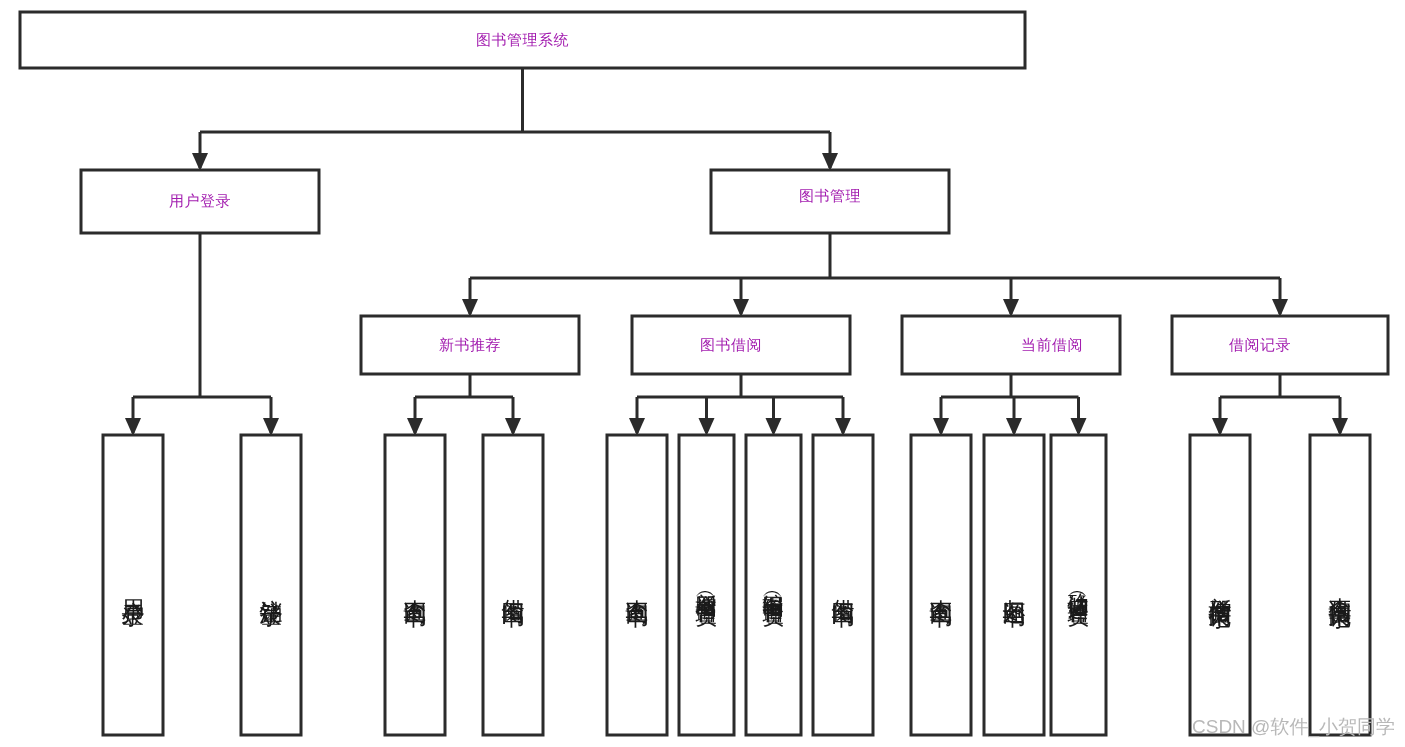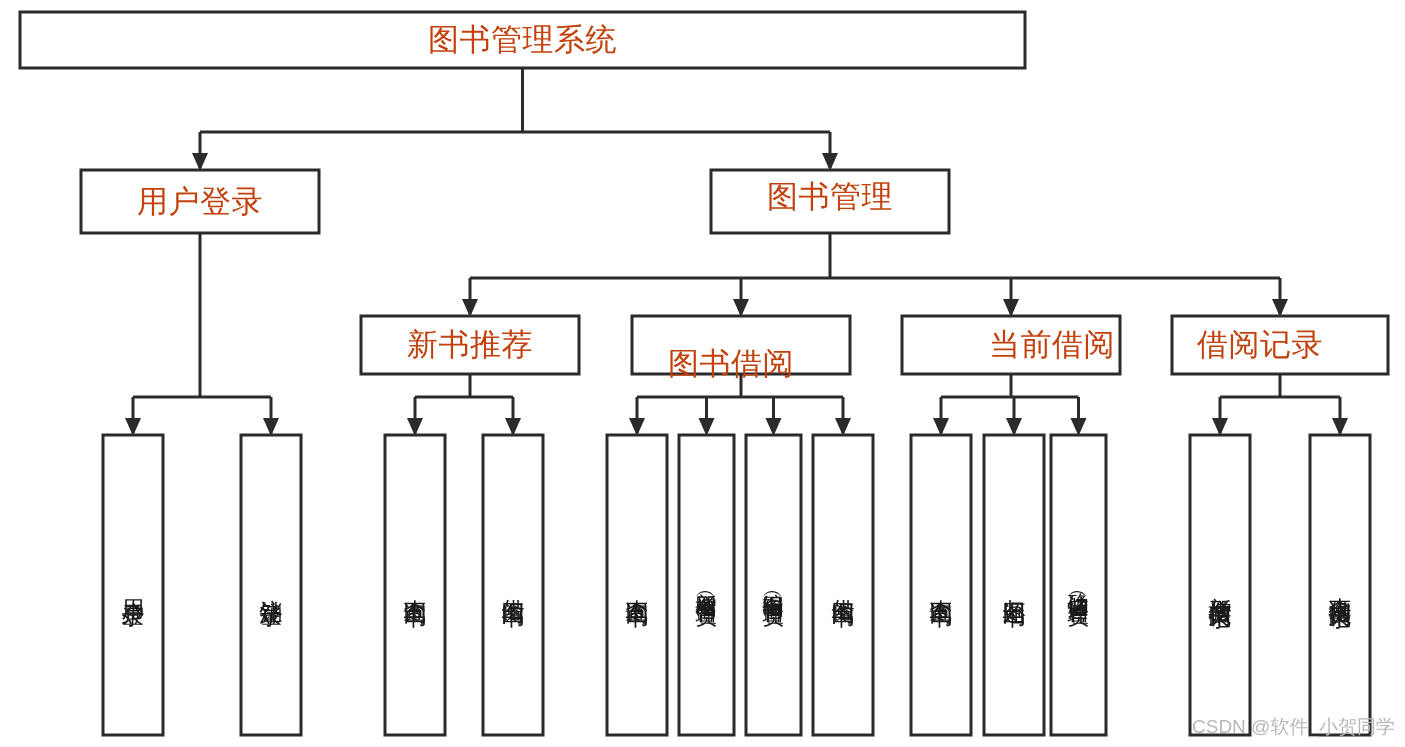--- a/index.html
+++ b/index.html
@@ -39,22 +39,22 @@
   }
   .arrow-head {
     fill: #2b2b2b;
     stroke: none;
   }
   .node-label-h {
     position: absolute;
     display: flex;
     align-items: center;
     justify-content: center;
-    font-size: 31px;
-    color: #c2410c;
+    font-size: 15px;
+    color: #a21caf;
     letter-spacing: 0.5px;
     white-space: nowrap;
     pointer-events: none;
   }
   .node-label-v {
     position: absolute;
     display: flex;
     align-items: center;
     justify-content: center;
     font-size: 23px;
@@ -156,21 +156,21 @@
         <rect x="1190" y="435" width="60" height="300" class="node-rect"></rect>
         <rect x="1310" y="435" width="60" height="300" class="node-rect"></rect>
       </g>
   </svg>
 
   <div id="labels-layer">
       <div class="node-label-h" style="left: 20px; top: 12px; width: 1005px; height: 56px;">图书管理系统</div>
       <div class="node-label-h" style="left: 81px; top: 170px; width: 238px; height: 63px;">用户登录</div>
       <div class="node-label-h" style="left: 711px; top: 170px; width: 238px; height: 53px;">图书管理</div>
       <div class="node-label-h" style="left: 361px; top: 316px; width: 218px; height: 58px; border-radius: 25px;">新书推荐</div>
-      <div class="node-label-h" style="left: 632px; top: 316px; width: 198px; height: 58px; margin-top: 19px;">图书借阅</div>
+      <div class="node-label-h" style="left: 632px; top: 316px; width: 198px; height: 58px;">图书借阅</div>
       <div class="node-label-h" style="left: 902px; top: 316px; width: 218px; height: 58px; margin-left: 41px;">当前借阅</div>
       <div class="node-label-h" style="left: 1172px; top: 316px; width: 176px; height: 58px;">借阅记录</div>
       <div class="node-label-v" style="left: 103px; top: 435px; width: 60px; height: 300px; font-size: 23px;">用户登录</div>
       <div class="node-label-v" style="left: 241px; top: 435px; width: 60px; height: 300px; font-size: 23px;">注销登录</div>
       <div class="node-label-v" style="left: 385px; top: 435px; width: 60px; height: 300px; font-size: 23px;">查询图书</div>
       <div class="node-label-v" style="left: 483px; top: 435px; width: 60px; height: 300px; font-size: 23px;">借阅图书</div>
       <div class="node-label-v" style="left: 607px; top: 435px; width: 60px; height: 300px; font-size: 23px;">查询图书</div>
       <div class="node-label-v" style="left: 679px; top: 435px; width: 55px; height: 300px; font-size: 21px;">新增图书（管理员）</div>
       <div class="node-label-v" style="left: 746px; top: 435px; width: 55px; height: 300px; font-size: 21px;">编辑图书（管理员）</div>
       <div class="node-label-v" style="left: 813px; top: 435px; width: 60px; height: 300px; font-size: 23px;">借阅图书</div>

